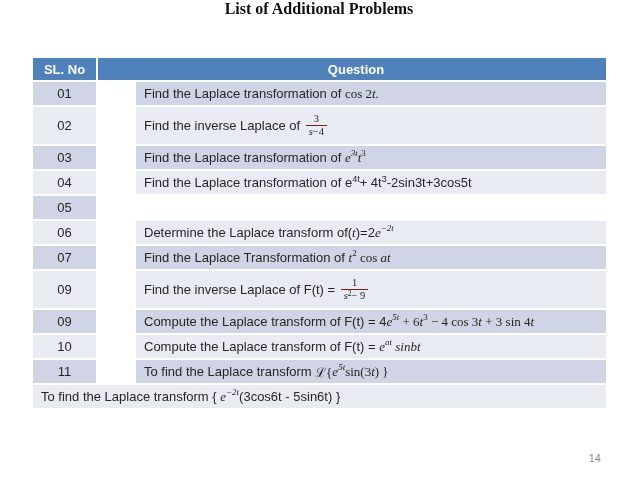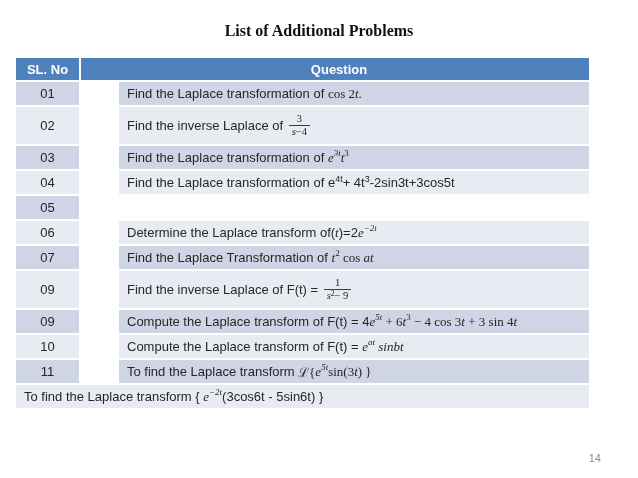--- a/index.html
+++ b/index.html
@@ -4,30 +4,29 @@
 <style>
   html,body{margin:0;padding:0;background:#fff;}
   .slide{
     position:relative;
     width:638px;height:478px;
     background:#ffffff;
     font-family:"Liberation Sans", sans-serif;
     overflow:hidden;
   }
   .slide-title{
-    margin-top:22px;
     text-align:center;
     font-family:"Liberation Serif", serif;
     font-weight:bold;
     font-size:16px;
     color:#111111;
   }
   .problems-table{
     position:absolute;
-    left:16px;top:58px;
+    left:33px;top:58px;
     width:573px;
     display:flex;flex-direction:column;gap:2px;
     background:#ffffff;
   }
   .row{display:flex;gap:2px;}
   .header-row{height:22px;}
   .header-row .cell-no,.header-row .cell-q{
     background:var(--header-bg,#4F81BD);
     color:var(--header-text,#ffffff);
     font-weight:bold;

